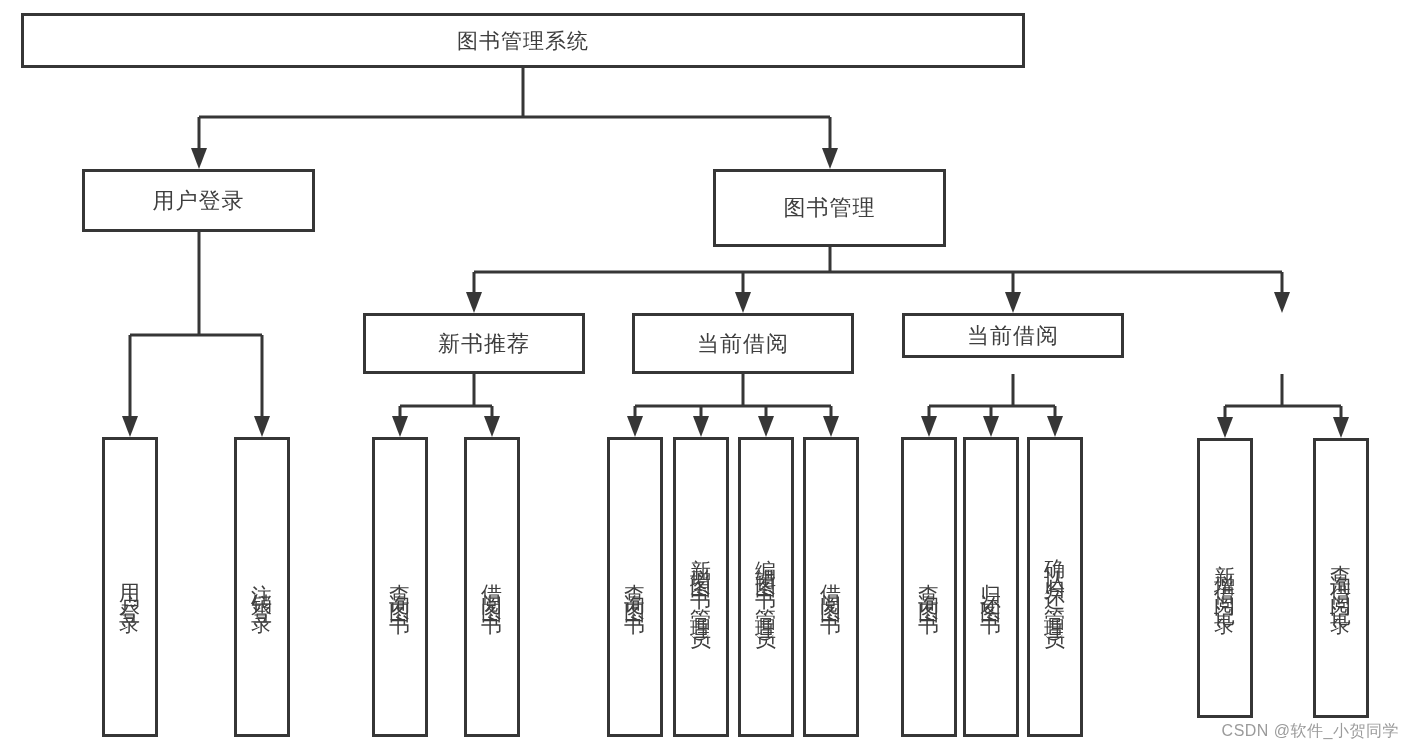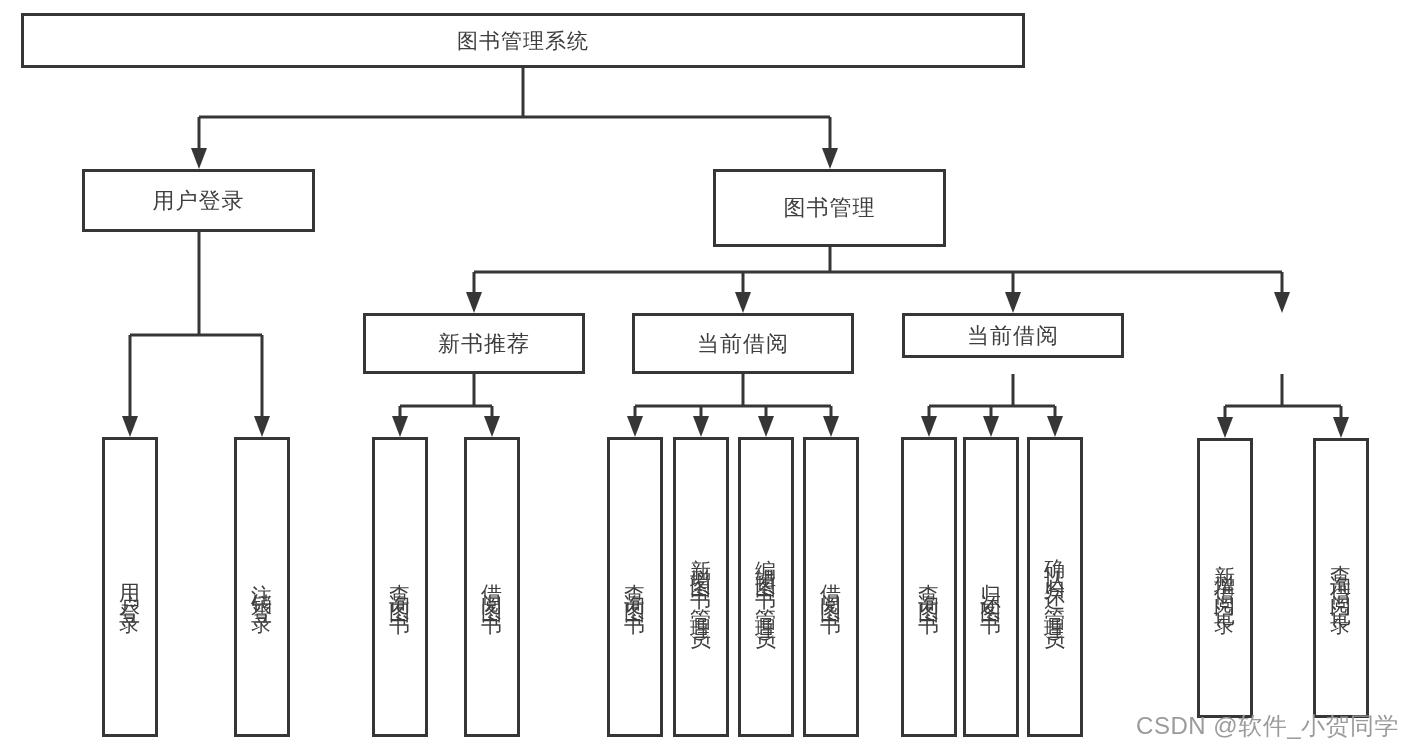--- a/index.html
+++ b/index.html
@@ -14,21 +14,21 @@
     display:flex; align-items:center; justify-content:center;
     text-align:center;
   }
   .h-label { font-size:22px; letter-spacing:1px; white-space:nowrap; }
   .root-label { font-size:21px; letter-spacing:1px; }
   .v-label {
     writing-mode:vertical-rl; text-orientation:mixed;
     font-size:21px; letter-spacing:10px; line-height:1; white-space:nowrap;
   }
   #watermark {
-    position:absolute; right:6px; bottom:5px; font-size:24px;
+    position:absolute; right:6px; bottom:5px; font-size:16px;
     letter-spacing:0.5px; z-index:5; white-space:nowrap;
   }
 </style>
 </head>
 <body>
 
 <div id="canvas">
 
   <svg id="connectors" width="1405" height="747" viewBox="0 0 1405 747">
     <g stroke="#363636" stroke-width="3" fill="none">

